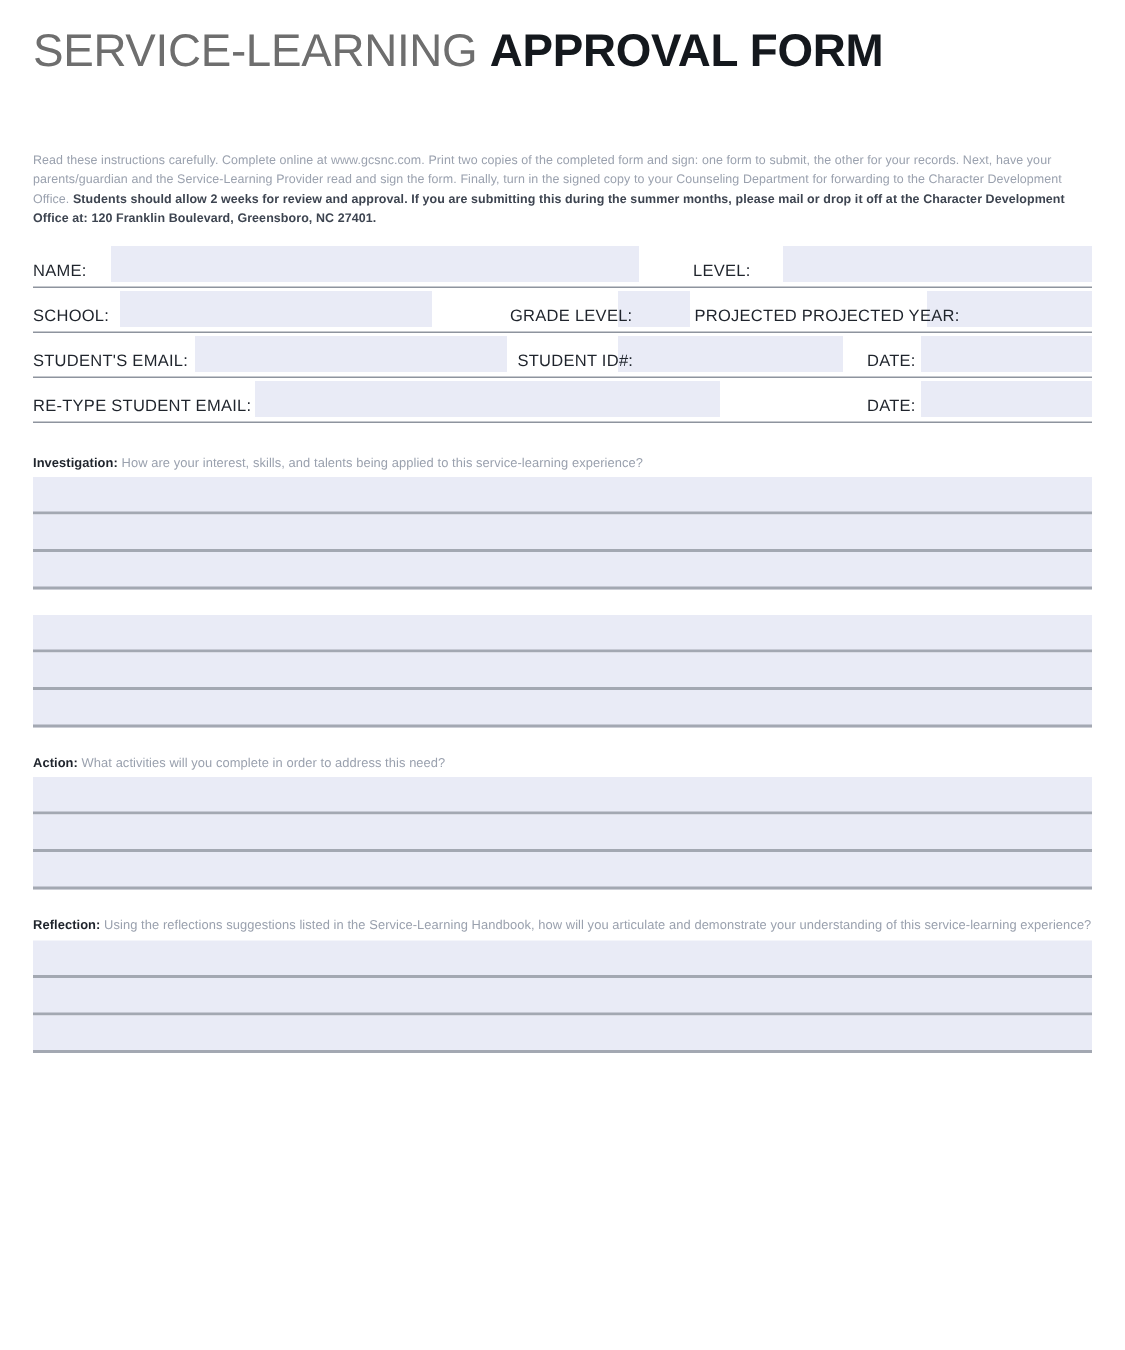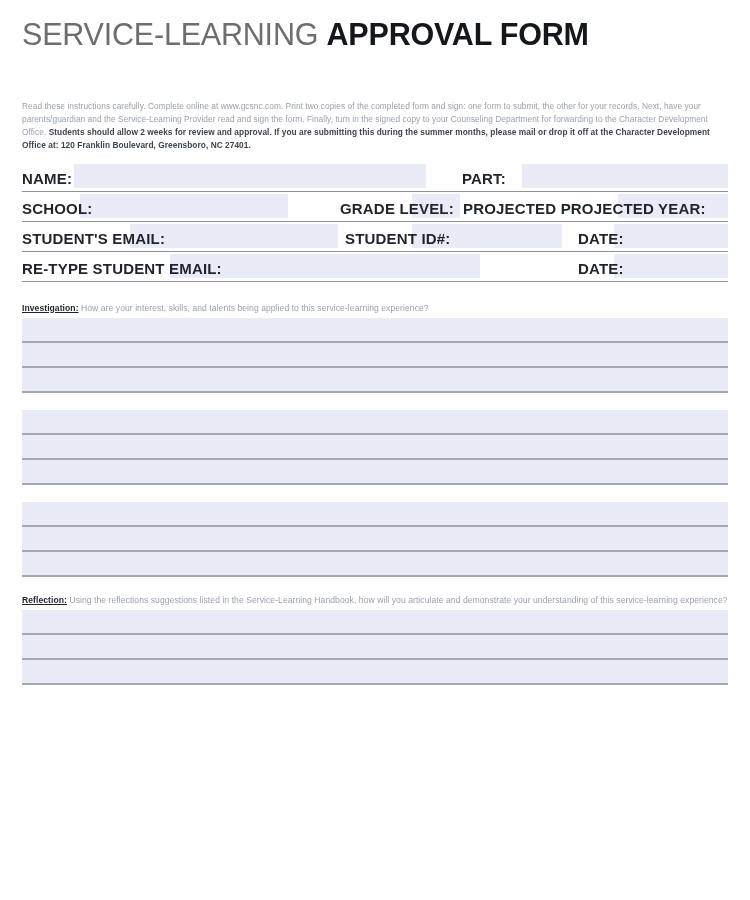--- a/index.html
+++ b/index.html
@@ -78,22 +78,22 @@
   }
   .field-row {
     position: relative;
     height: 30px;
     border-bottom: 1.6px solid #8e949e;
     box-sizing: border-box;
   }
   .field-row .lbl {
     position: absolute;
     bottom: 4px;
-    font-size: 15px;
-    font-weight: 700;
+    font-size: 11px;
+    font-weight: 400;
     letter-spacing: 0.18px;
     color: #1f242c;
     white-space: nowrap;
     z-index: 3;
   }
   .field-row .box {
     position: absolute;
     top: 2px;
     height: 24px;
     background: #e9ebf6;
@@ -110,21 +110,20 @@
     margin: 0 0 4px 0;
     font-size: 8.6px;
     line-height: 12.4px;
     color: #9aa1ae;
     letter-spacing: 0.05px;
     max-width: 706px;
   }
   .prompt-text .prompt-key {
     font-weight: 700;
     color: #1f242c;
-    text-decoration: underline;
   }
 
   .answer-lines {
     border-top: 0;
   }
   .answer-line {
     height: 25px;
     background: #e9ebf6;
     border-bottom: 2.2px solid #a3a8b2;
     box-sizing: border-box;
@@ -143,21 +142,21 @@
   </h1>
 
   <p class="instructions"><span>Read these instructions carefully. Complete online at www.gcsnc.com. Print two copies of the completed form and sign: one form to submit, the other for your records. Next, have your parents/guardian and the Service-Learning Provider read and sign the form. Finally, turn in the signed copy to your Counseling Department for forwarding to the Character Development Office. </span><span class="strong-note">Students should allow 2 weeks for review and approval. If you are submitting this during the summer months, please mail or drop it off at the Character Development Office at: 120 Franklin Boulevard, Greensboro, NC 27401.</span></p>
 
 
   <div class="field-block">
 
     <div class="field-row">
       <span class="lbl" style="left:0px;">NAME:</span>
       <div class="box" style="left:52px; width:352px;"></div>
-      <span class="lbl" style="left:440px;">PART:</span>
+      <span class="lbl" style="left:440px;">LEVEL:</span>
       <div class="box" style="left:500px; width:206px;"></div>
     </div>
 
     <div class="field-row">
       <span class="lbl" style="left:0px;">SCHOOL:</span>
       <div class="box" style="left:58px; width:208px;"></div>
       <span class="lbl" style="left:318px;">GRADE LEVEL:</span>
       <div class="box" style="left:390px; width:48px;"></div>
       <span class="lbl" style="left:441px;">PROJECTED PROJECTED YEAR:</span>
       <div class="box" style="left:596px; width:110px;"></div>
@@ -192,20 +191,21 @@
 
   <section class="prompt-block">
     <div class="answer-lines">
       <div class="answer-line"></div>
       <div class="answer-line"></div>
       <div class="answer-line"></div>
     </div>
   </section>
 
   <section class="prompt-block">
+    <p class="prompt-text"><span class="prompt-key">Action:</span><span> What activities will you complete in order to address this need?</span></p>
     <div class="answer-lines">
       <div class="answer-line"></div>
       <div class="answer-line"></div>
       <div class="answer-line"></div>
     </div>
   </section>
 
   <section class="prompt-block">
     <p class="prompt-text"><span class="prompt-key">Reflection:</span><span> Using the reflections suggestions listed in the Service-Learning Handbook, how will you articulate and demonstrate your understanding of this service-learning experience?</span></p>
     <div class="answer-lines">

